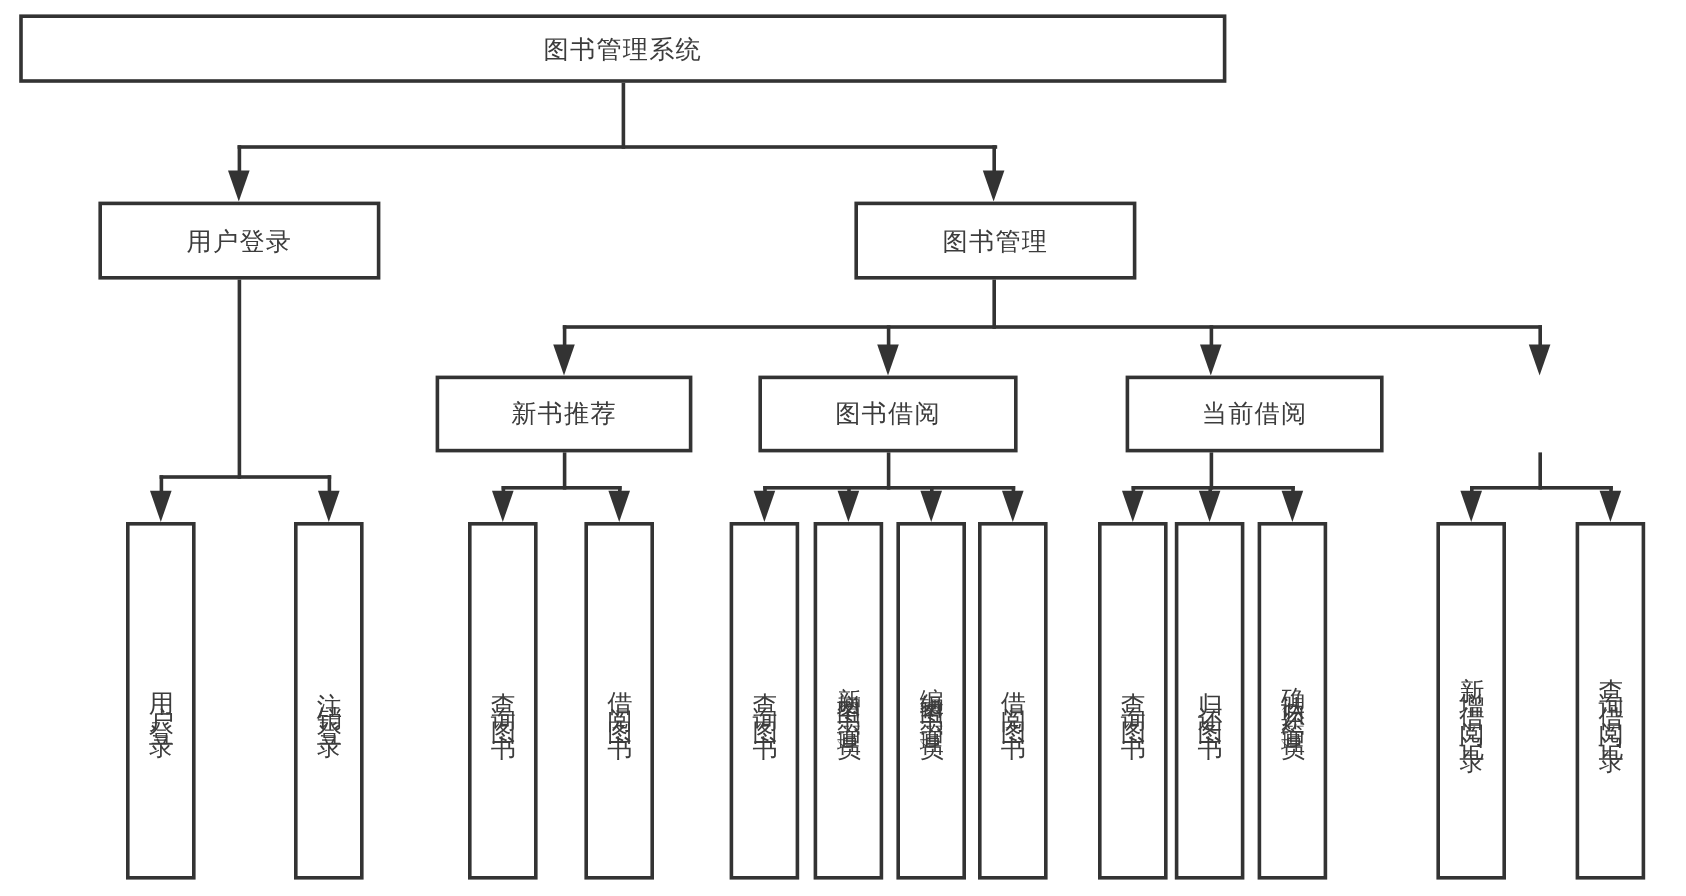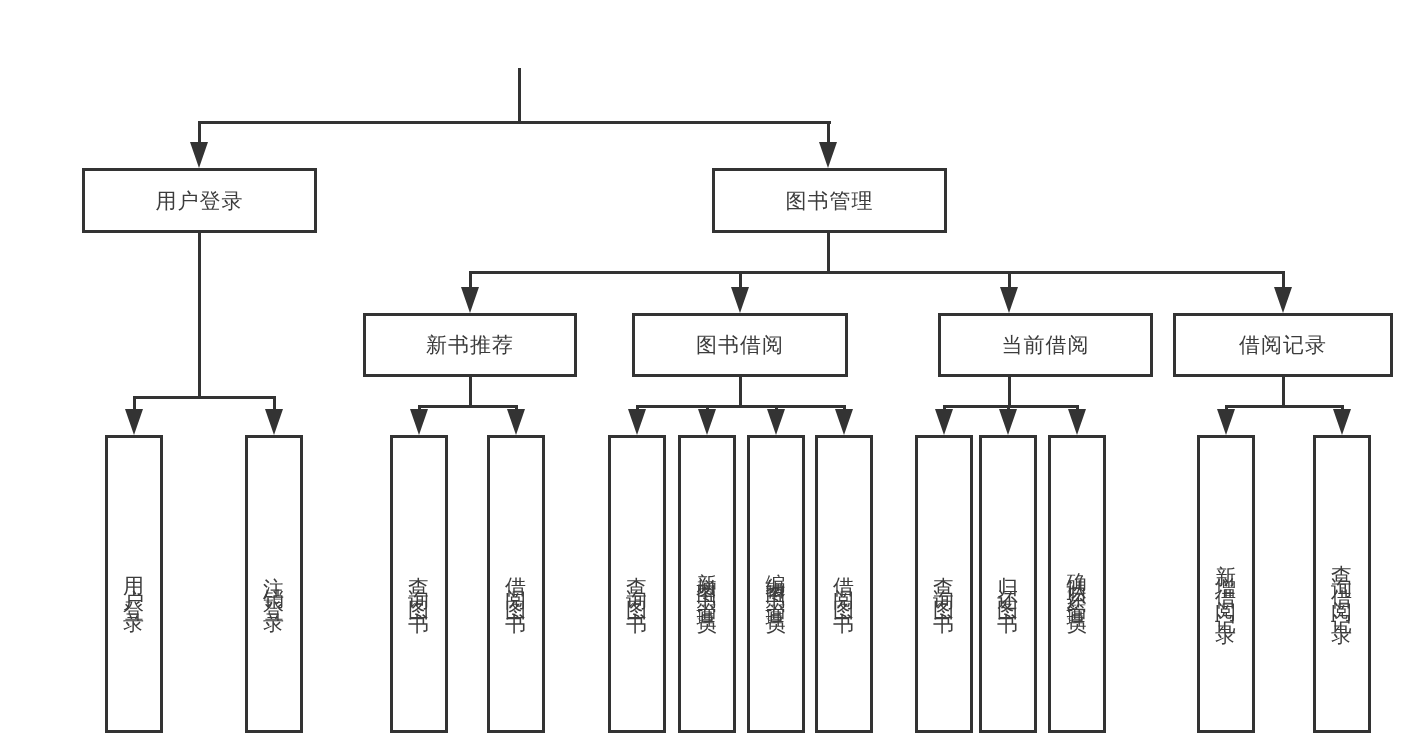--- a/index.html
+++ b/index.html
@@ -66,21 +66,20 @@
   <div class="l" style="left:739px;top:271px;width:3px;height:24px;"></div>
   <div class="arr" style="left:731px;top:287px;"></div>
   <div class="l" style="left:1008px;top:271px;width:3px;height:24px;"></div>
   <div class="arr" style="left:1000px;top:287px;"></div>
   <div class="l" style="left:1282px;top:271px;width:3px;height:24px;"></div>
   <div class="arr" style="left:1274px;top:287px;"></div>
 
   <div class="box" style="left:363px;top:313px;width:214px;height:64px;">新书推荐</div>
   <div class="box" style="left:632px;top:313px;width:216px;height:64px;">图书借阅</div>
   <div class="box" style="left:902px;top:313px;width:215px;height:64px;margin-left:36px;">当前借阅</div>
-  <div class="box" style="left:1173px;top:313px;width:220px;height:64px;">借阅记录</div>
 
   <div class="l" style="left:469px;top:377px;width:3px;height:31px;"></div>
   <div class="l" style="left:418px;top:405px;width:100px;height:3px;"></div>
   <div class="l" style="left:418px;top:405px;width:3px;height:15px;"></div>
   <div class="arr" style="left:410px;top:409px;"></div>
   <div class="l" style="left:515px;top:405px;width:3px;height:15px;"></div>
   <div class="arr" style="left:507px;top:409px;"></div>
 
   <div class="l" style="left:739px;top:377px;width:3px;height:31px;"></div>
   <div class="l" style="left:636px;top:405px;width:210px;height:3px;"></div>
@@ -146,14 +145,15 @@
     <span>确认归还（管理员）</span>
   </div>
 
   <div class="leaf" style="left:1197px;">
     <span>新增借阅记录</span>
   </div>
   <div class="leaf" style="left:1313px;">
     <span>查询借阅记录</span>
   </div>
 
+  <div class="box" style="left:16px;top:12px;width:1006px;height:57px;">图书管理系统</div>
 
 </div>
 
 </body></html>

